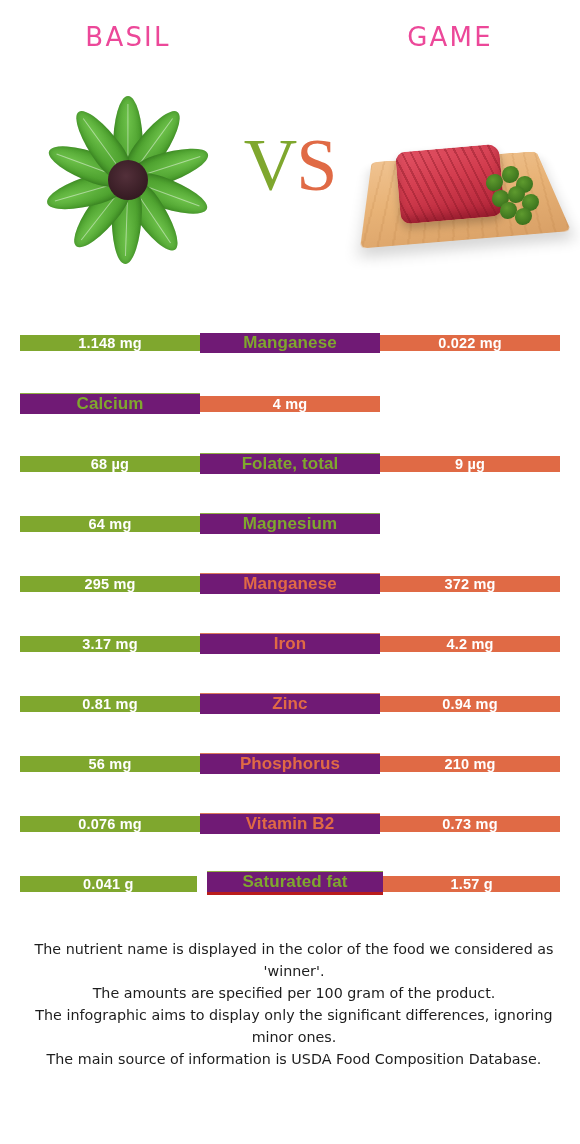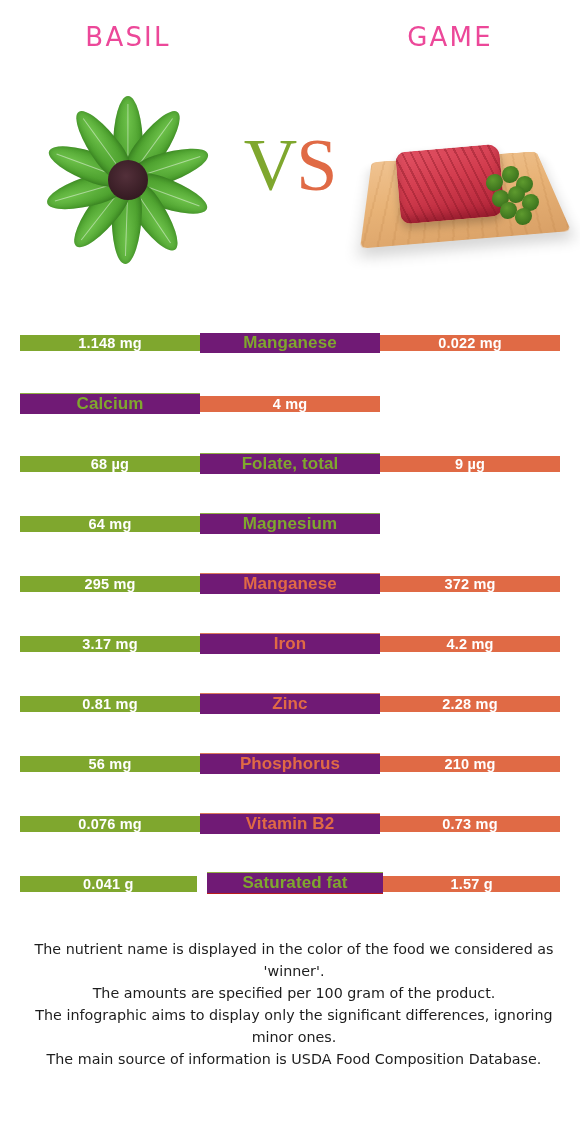--- a/index.html
+++ b/index.html
@@ -159,21 +159,21 @@
     letter-spacing: .1px;
   }
   .cell.mid.win-left  { color: #7FA72E; }
   .cell.mid.win-right { color: #E06A45; }
 
   
   .row + .row .cell.left,
   .row + .row .cell.right { border-top: 2px solid #ffffff; }
   .row + .row .cell.mid.win-left  { border-top: 1px solid #8FAE44; }
   .row + .row .cell.mid.win-right { border-top: 1px solid #DB7A5C; }
-  .row:last-child .cell.mid.win-left  { border-bottom: 1px solid #b91c1c; margin-left: 10px; }
+  .row:last-child .cell.mid.win-left  { border-bottom: 3px solid #b91c1c; margin-left: 10px; }
   .row:last-child .cell.mid.win-right { border-bottom: 1px solid #DB7A5C; }
 
   
   .footer {
     position: absolute;
     left: 0; right: 0;
     top: 938px;
     text-align: center;
     font-size: 14.3px;
     line-height: 22px;
@@ -253,21 +253,21 @@
       <div class="cell right">372 mg</div>
     </div>
     <div class="row">
       <div class="cell left">3.17 mg</div>
       <div class="cell mid win-right">Iron</div>
       <div class="cell right">4.2 mg</div>
     </div>
     <div class="row">
       <div class="cell left">0.81 mg</div>
       <div class="cell mid win-right">Zinc</div>
-      <div class="cell right">2.28 mg</div>
+      <div class="cell right">0.94 mg</div>
     </div>
     <div class="row">
       <div class="cell left">56 mg</div>
       <div class="cell mid win-right">Phosphorus</div>
       <div class="cell right">210 mg</div>
     </div>
     <div class="row">
       <div class="cell left">0.076 mg</div>
       <div class="cell mid win-right">Vitamin B2</div>
       <div class="cell right">0.73 mg</div>

